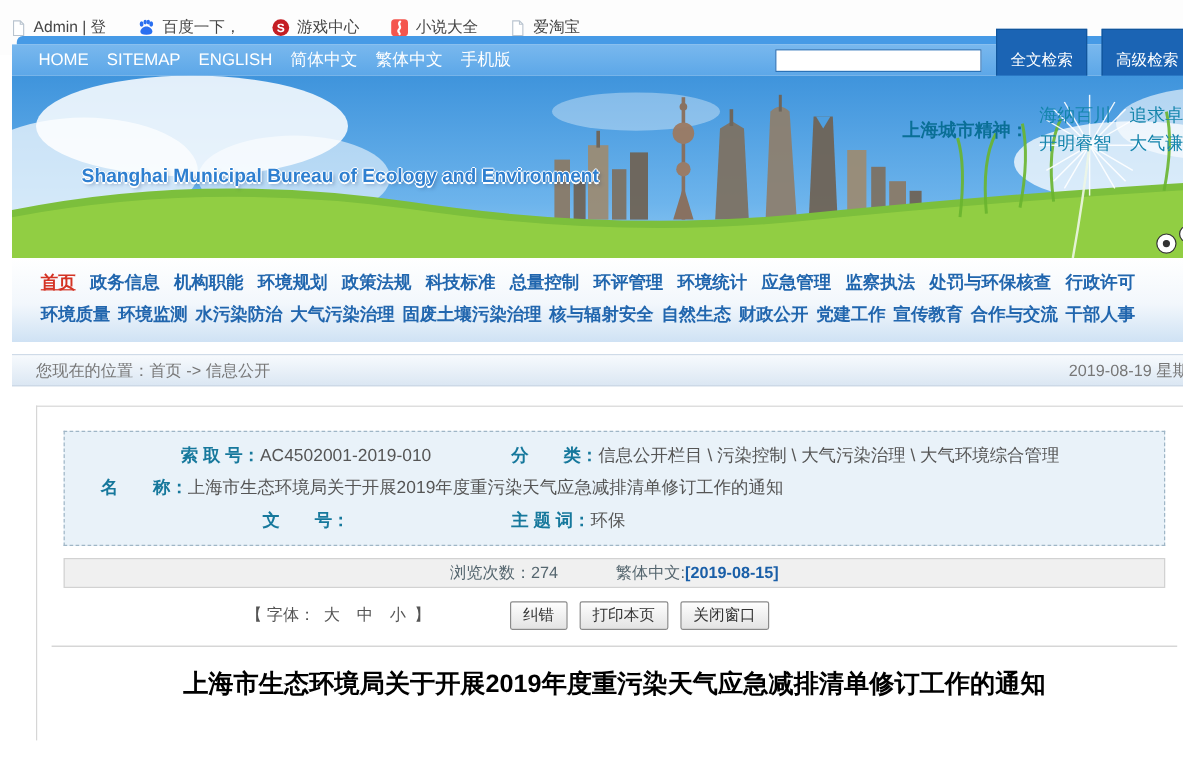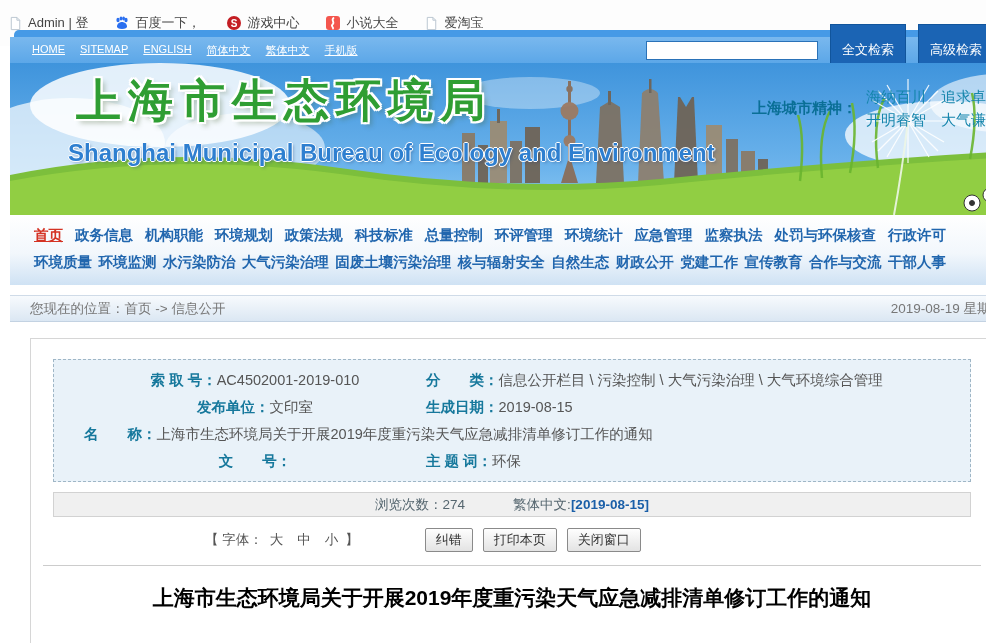--- a/index.html
+++ b/index.html
@@ -14,37 +14,37 @@
 
   
   .site { position:absolute; left:10px; top:30px; width:1000px; }
   .top-strip { height:7px; width:974px; margin-left:4px; background:#469ae6;
                border-radius:5px 5px 0 0; }
 
   
   .utility { height:26px; background:linear-gradient(#79b8ee,#5ca7e8);
              display:flex; align-items:center; padding:0 16px 0 22px; }
   .util-links { display:flex; gap:15px; }
-  .util-link { color:#fff; font-size:11px; cursor:pointer;text-decoration:underline; }
+  .util-link { color:#fff; font-size:14px; cursor:pointer; }
   .util-search { margin-left:auto; display:flex; align-items:center; gap:12px; }
   .search-input { width:172px; height:19px; border:1px solid #2a72b8; background:#fff;
                   font-size:12px; padding:0 4px; }
   .blue-btn { background:#1b64b4; color:#fff; border:1px solid #11559c; font-size:13px;
               padding:16px 11px; cursor:pointer; white-space:nowrap; }
 
   
   .banner { position:relative; height:152px; overflow:hidden;
             background:linear-gradient(#3f94dc,#6db4ec 70%,#8ec9f2); }
   .banner svg.scene { position:absolute; left:0; top:0; }
   .banner-title { position:absolute; left:66px; top:8px; font-size:45px; font-weight:bold;
                   color:#2f9e33; letter-spacing:7px;
                   text-shadow:-2px 0 0 #fff,2px 0 0 #fff,0 -2px 0 #fff,0 2px 0 #fff,
                               -2px -2px 0 #fff,2px 2px 0 #fff,-2px 2px 0 #fff,2px -2px 0 #fff,
                               4px 4px 5px rgba(60,90,40,.35); }
-  .banner-sub { position:absolute; left:58px; top:76px; font-size:24px; font-weight:bold;
+  .banner-sub { position:absolute; left:58px; top:76px; font-size:16px; font-weight:bold;
                 color:#2e7fd0;
                 text-shadow:-1px 0 0 #fff,1px 0 0 #fff,0 -1px 0 #fff,0 1px 0 #fff,
                             2px 2px 3px rgba(40,70,120,.35); }
   .spirit { position:absolute; left:742px; top:22px; display:flex; gap:9px; align-items:center; }
   .spirit-label { font-size:15px; font-weight:bold; color:#0a6f96; white-space:nowrap; }
   .spirit-lines { font-size:15px; color:#1585ac; line-height:23px; white-space:nowrap; }
 
   
   .nav { padding:7px 0 9px; background:linear-gradient(180deg,#ffffff 0%,#f2f7fc 55%,#cfe2f4 100%); }
   .nav-row { display:flex; justify-content:space-between; padding:4px 64px 4px 24px; }
@@ -237,21 +237,20 @@
 
       <g fill="#fff" stroke="#333" stroke-width="1">
         <circle cx="962" cy="140" r="8"></circle>
           <circle cx="980" cy="132" r="7"></circle>
           <circle cx="993" cy="145" r="8"></circle>
         <circle cx="962" cy="140" r="2.5" fill="#333"></circle>
           <circle cx="980" cy="132" r="2.2" fill="#333"></circle>
           <circle cx="993" cy="145" r="2.5" fill="#333"></circle>
       </g>
     </svg>
-    <div class="banner-title">上海市生态环境局</div>
     <div class="banner-sub">Shanghai Municipal Bureau of Ecology and Environment</div>
     <div class="spirit">
       <span class="spirit-label">上海城市精神：</span>
       <span class="spirit-lines">
         <span>海纳百川　追求卓越</span><br>
         <span>开明睿智　大气谦和</span>
       </span>
     </div>
   </div>
 
@@ -297,28 +296,20 @@
     <div class="meta-box">
       <div class="meta-row">
         <div class="m-left">
           <span class="m-label">索 取 号：</span><span class="m-value">AC4502001-2019-010</span>
         </div>
         <div class="m-right">
           <span class="m-label">分　　类：</span><span class="m-value">信息公开栏目 \ 污染控制 \ 大气污染治理 \ 大气环境综合管理</span>
         </div>
       </div>
       <div class="meta-row">
-        <div class="m-left">
-          <span class="m-label">发布单位：</span><span class="m-value">文印室</span>
-        </div>
-        <div class="m-right">
-          <span class="m-label">生成日期：</span><span class="m-value">2019-08-15</span>
-        </div>
-      </div>
-      <div class="meta-row">
         <div class="m-full">
           <span class="m-label">名　　称：</span><span class="m-value">上海市生态环境局关于开展2019年度重污染天气应急减排清单修订工作的通知</span>
         </div>
       </div>
       <div class="meta-row">
         <div class="m-left">
           <span class="m-label">文　　号：</span><span class="m-value"></span>
         </div>
         <div class="m-right">
           <span class="m-label">主 题 词：</span><span class="m-value">环保</span>

